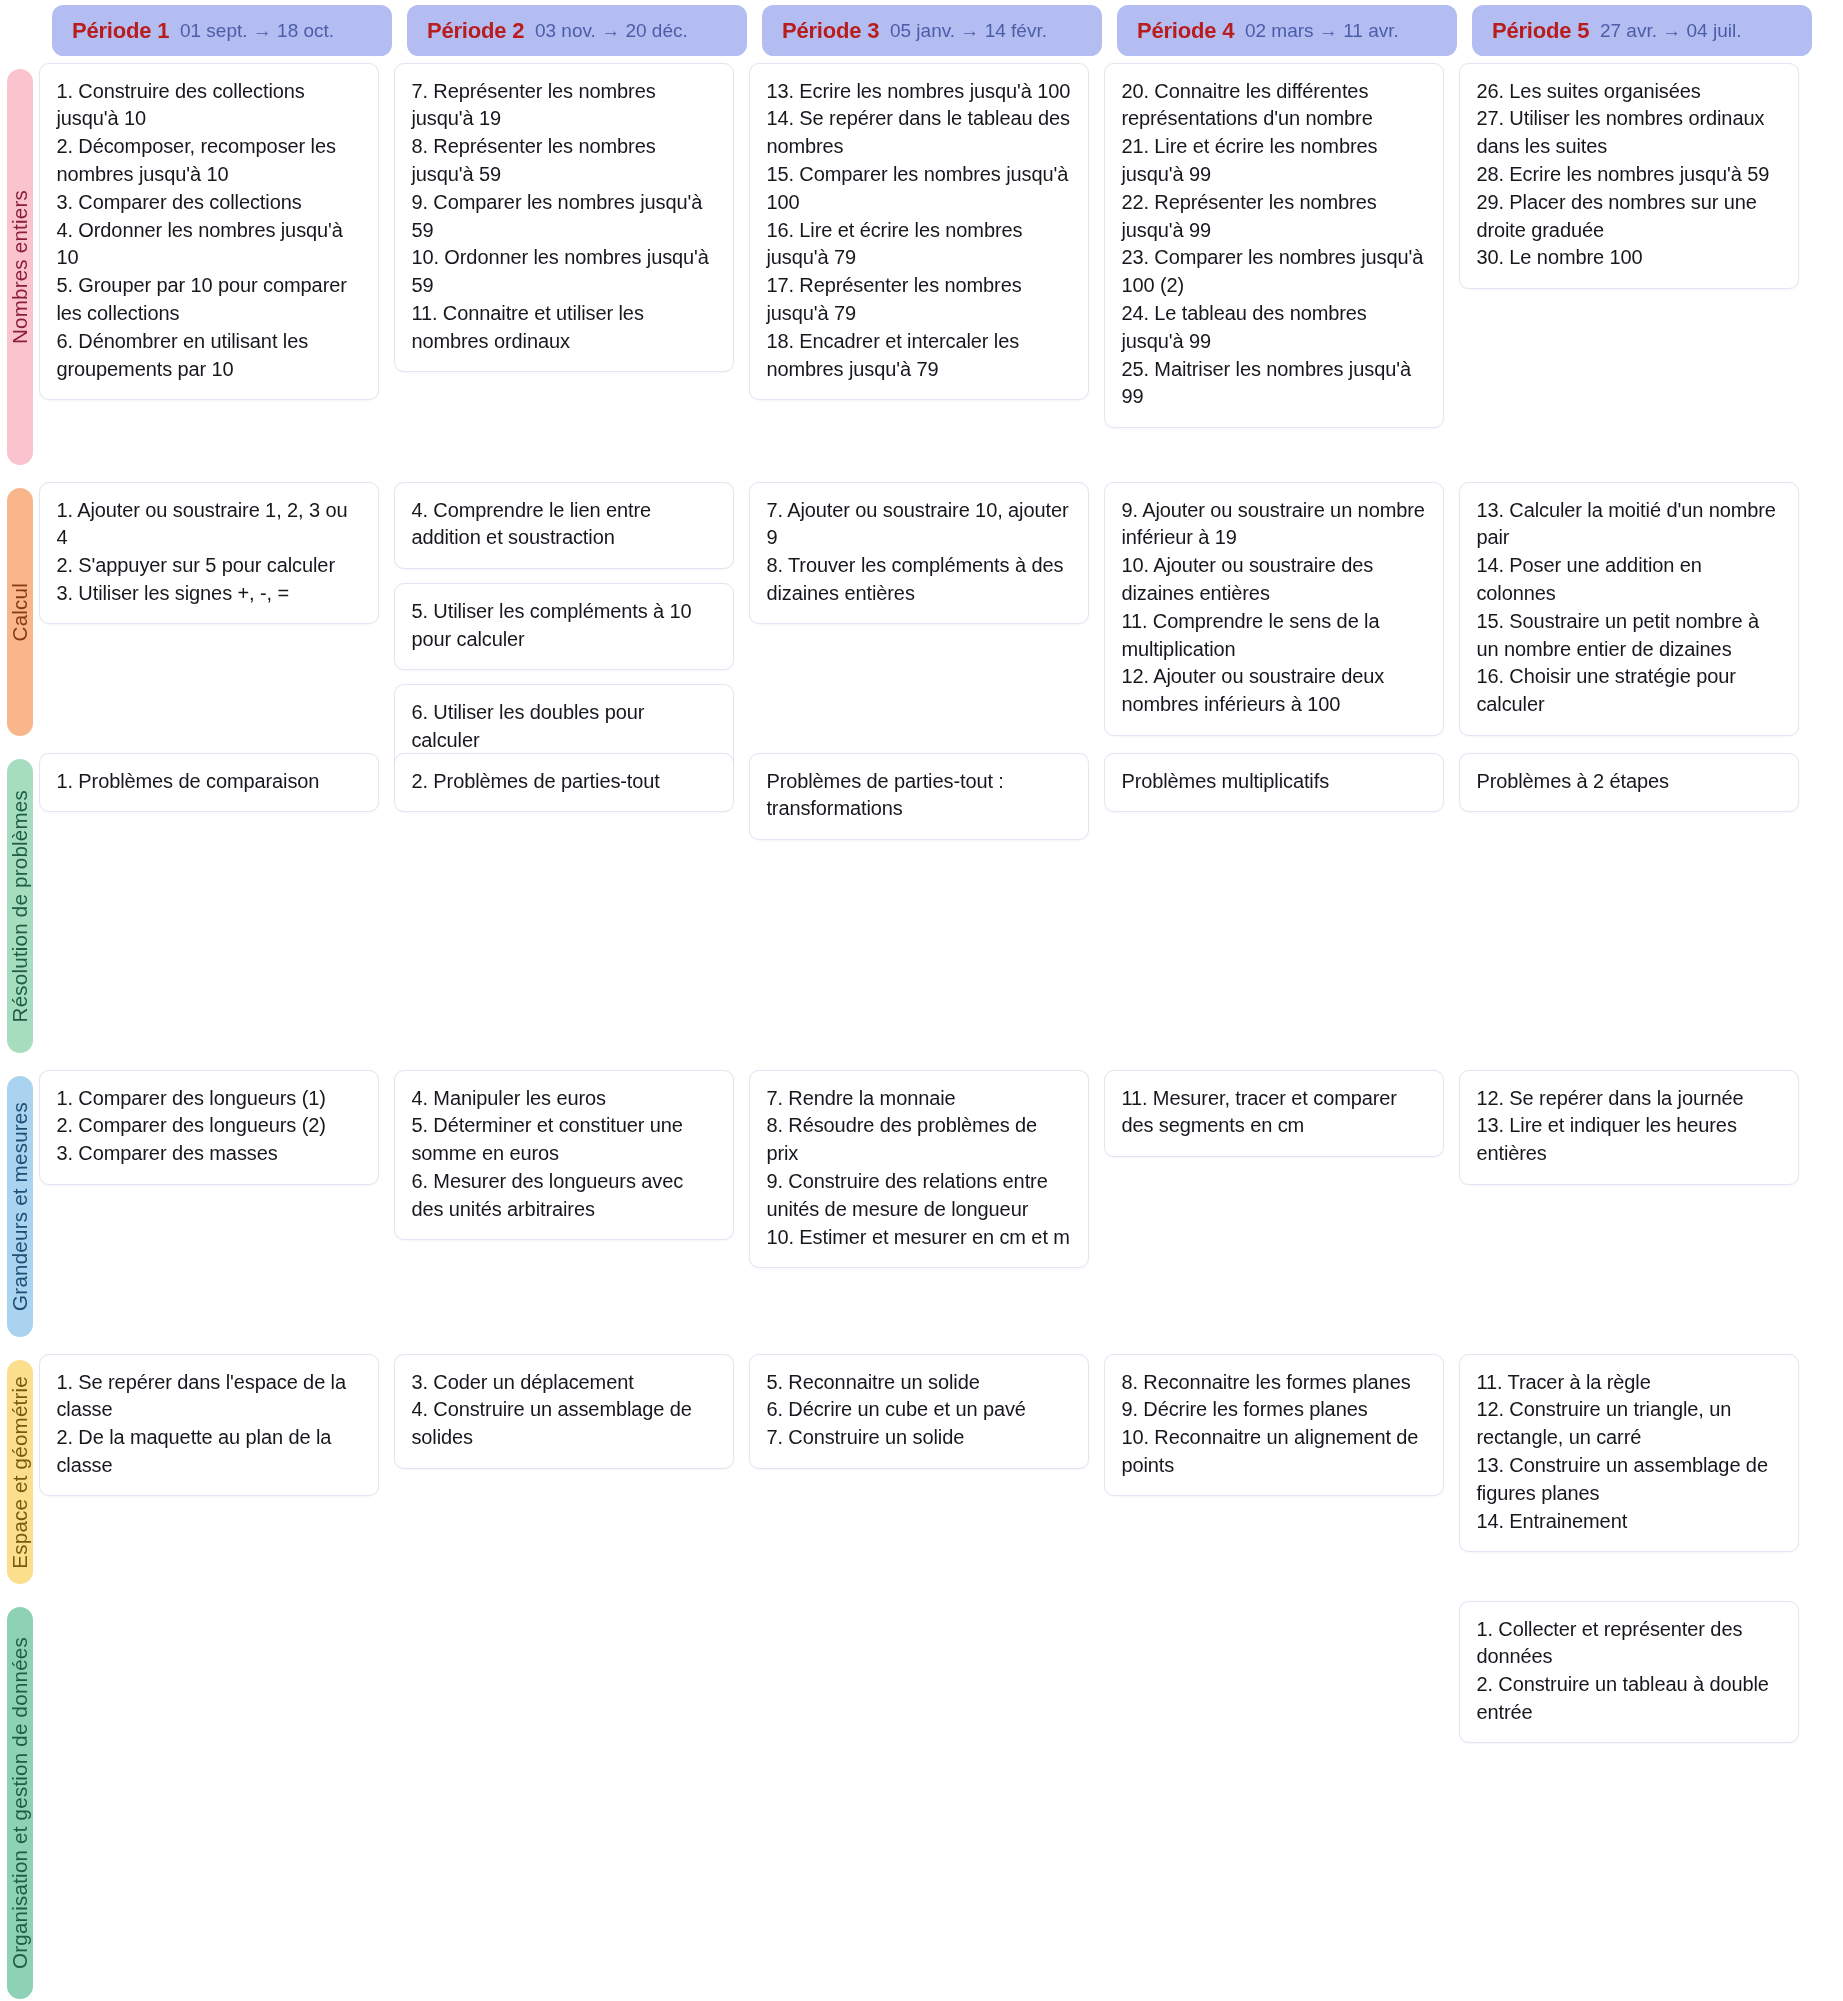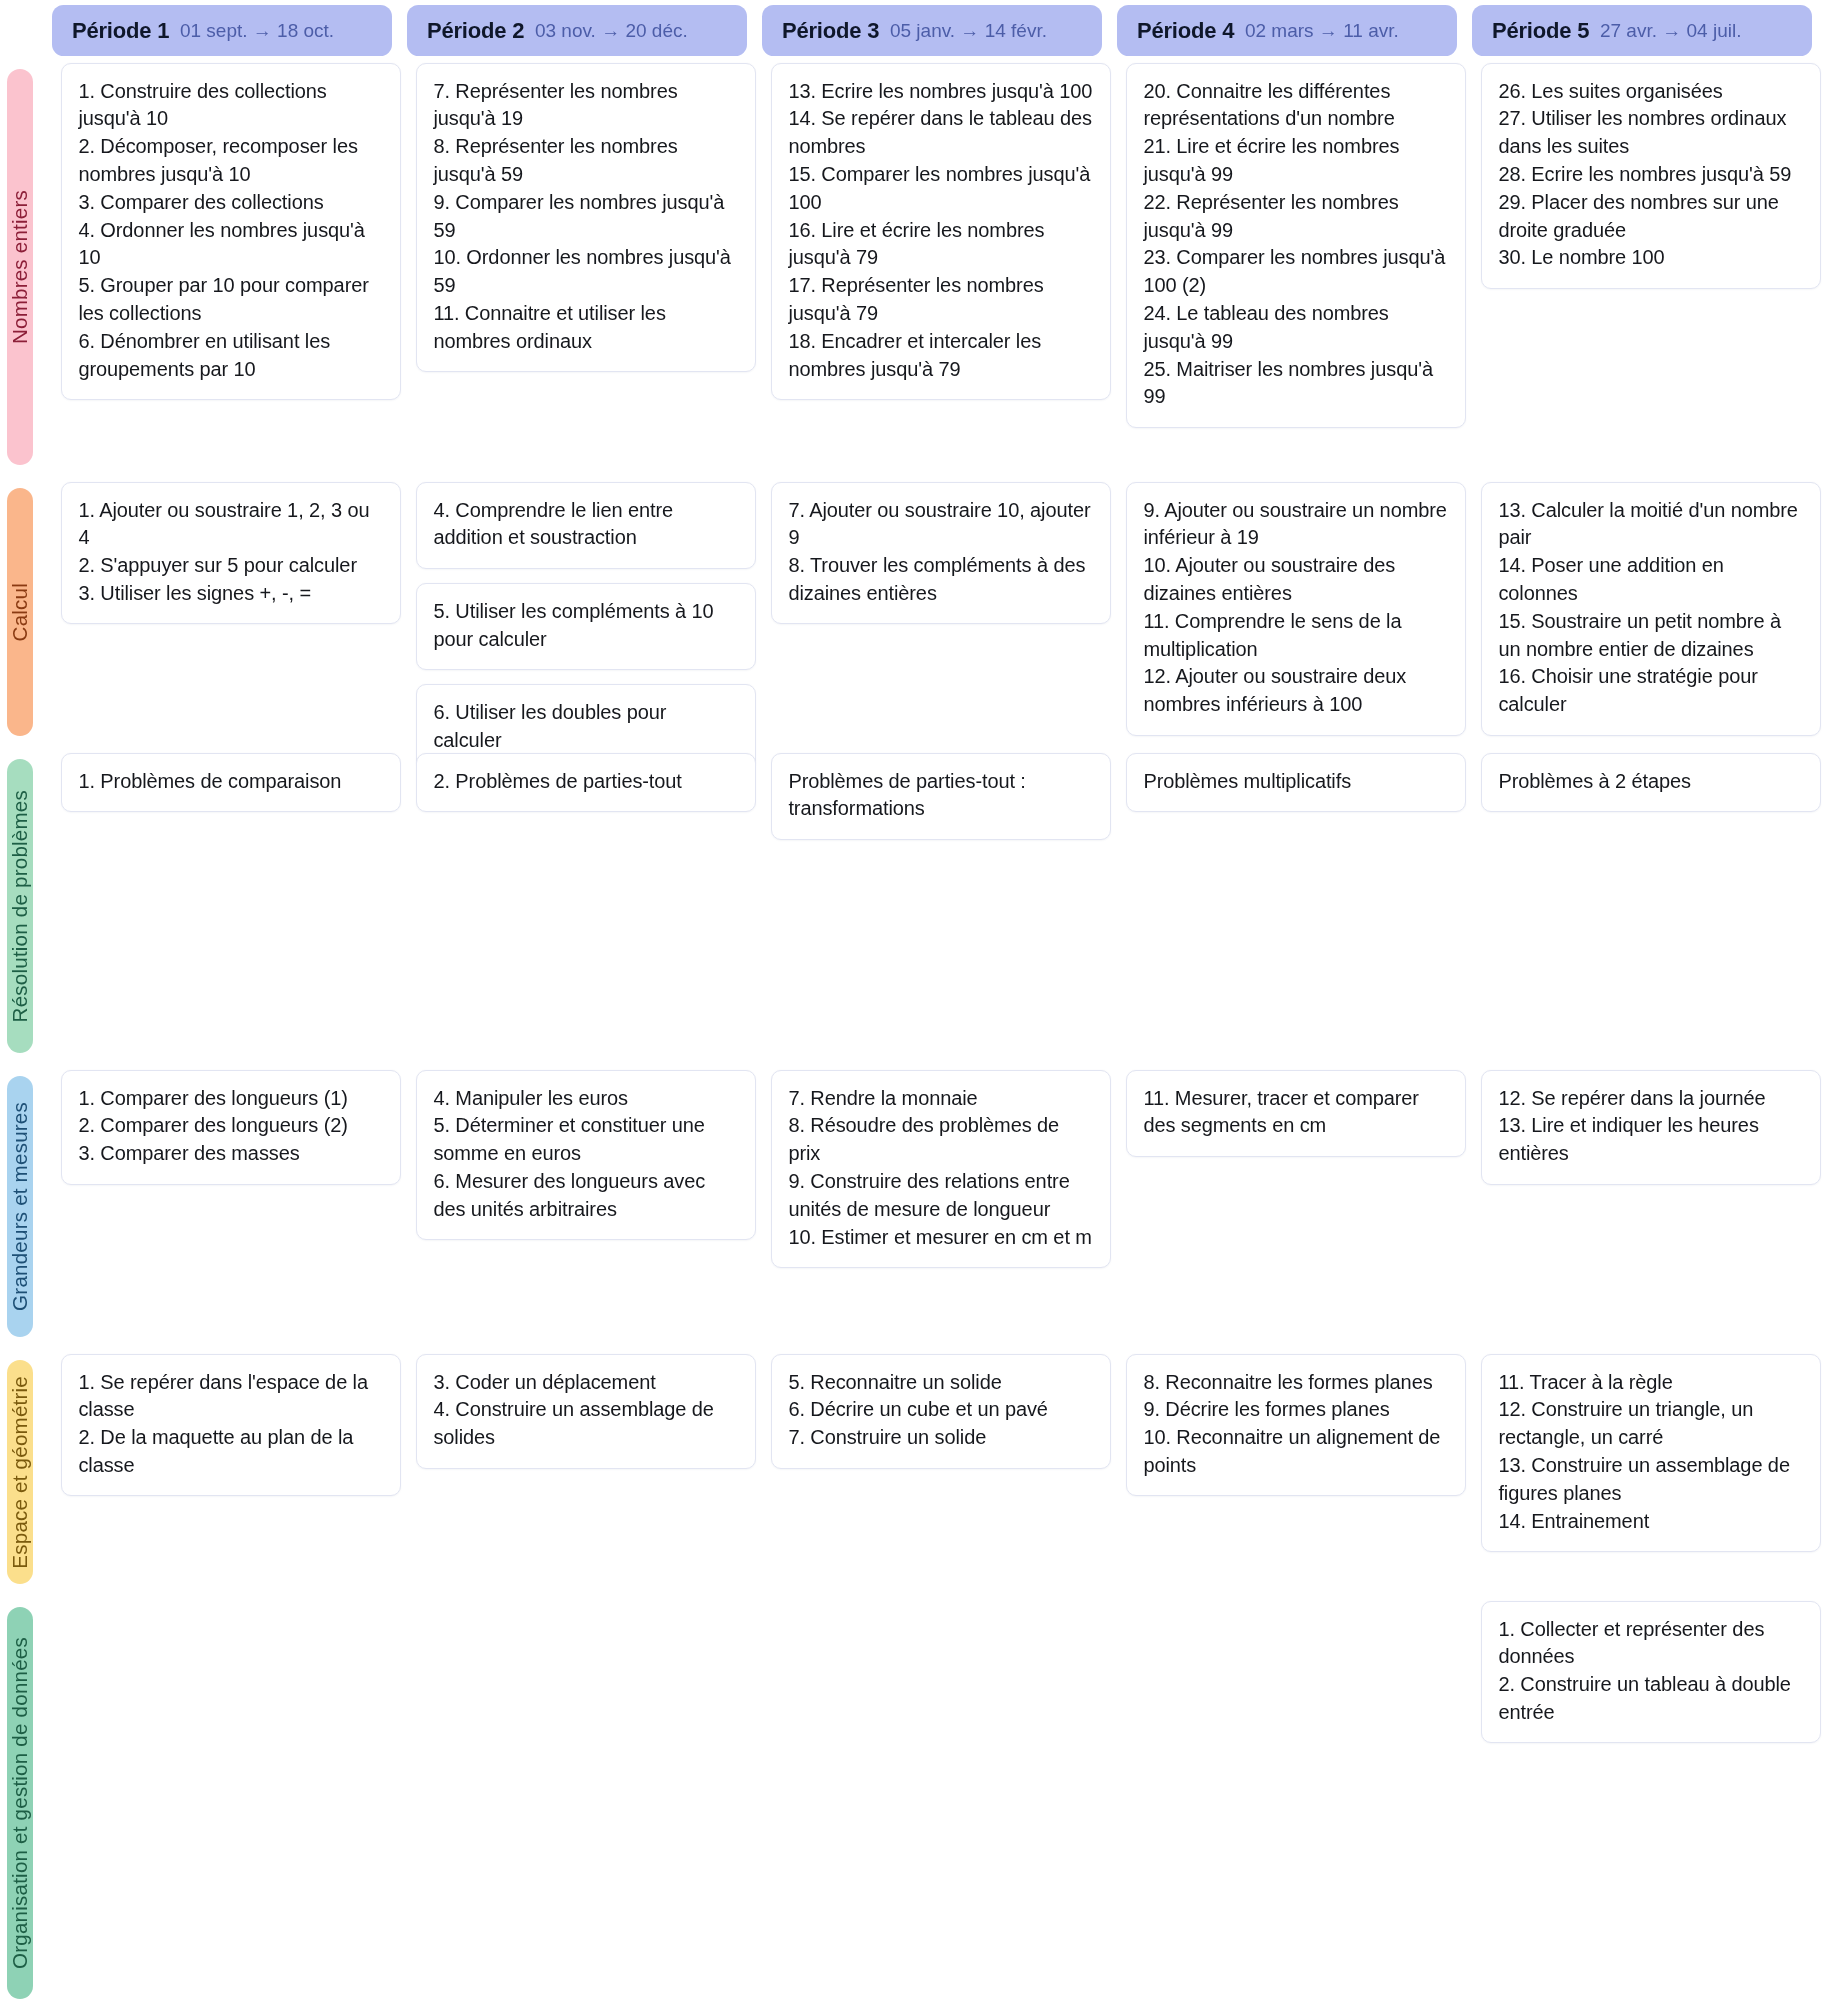--- a/index.html
+++ b/index.html
@@ -38,21 +38,21 @@
     display: flex;
     align-items: center;
     padding-left: 20px;
     gap: 10.7px;
     color: #1b2a6b;
   }
   .period-head .pname {
     font-size: 22px;
     font-weight: bold;
     letter-spacing: -0.2px;
-    color: #0f172a;
+    color: #b91c1c;
     white-space: nowrap;
   }
   .period-head .pdates {
     font-size: 19px;
     font-weight: normal;
     color: #4c5da8;
     white-space: nowrap;
   }
 
   
@@ -62,21 +62,21 @@
   }
   .railcol {
     width: 33px;
     flex: 0 0 33px;
     position: relative;
   }
   .cols {
     flex: 1 1 auto;
     display: flex;
     gap: 15px;
-    padding-left: 28px;
+    padding-left: 6px;
   }
   .col {
     width: 340px;
     flex: 0 0 340px;
   }
 
   .rail {
     position: absolute;
     left: 6.6px;
     width: 26px;

